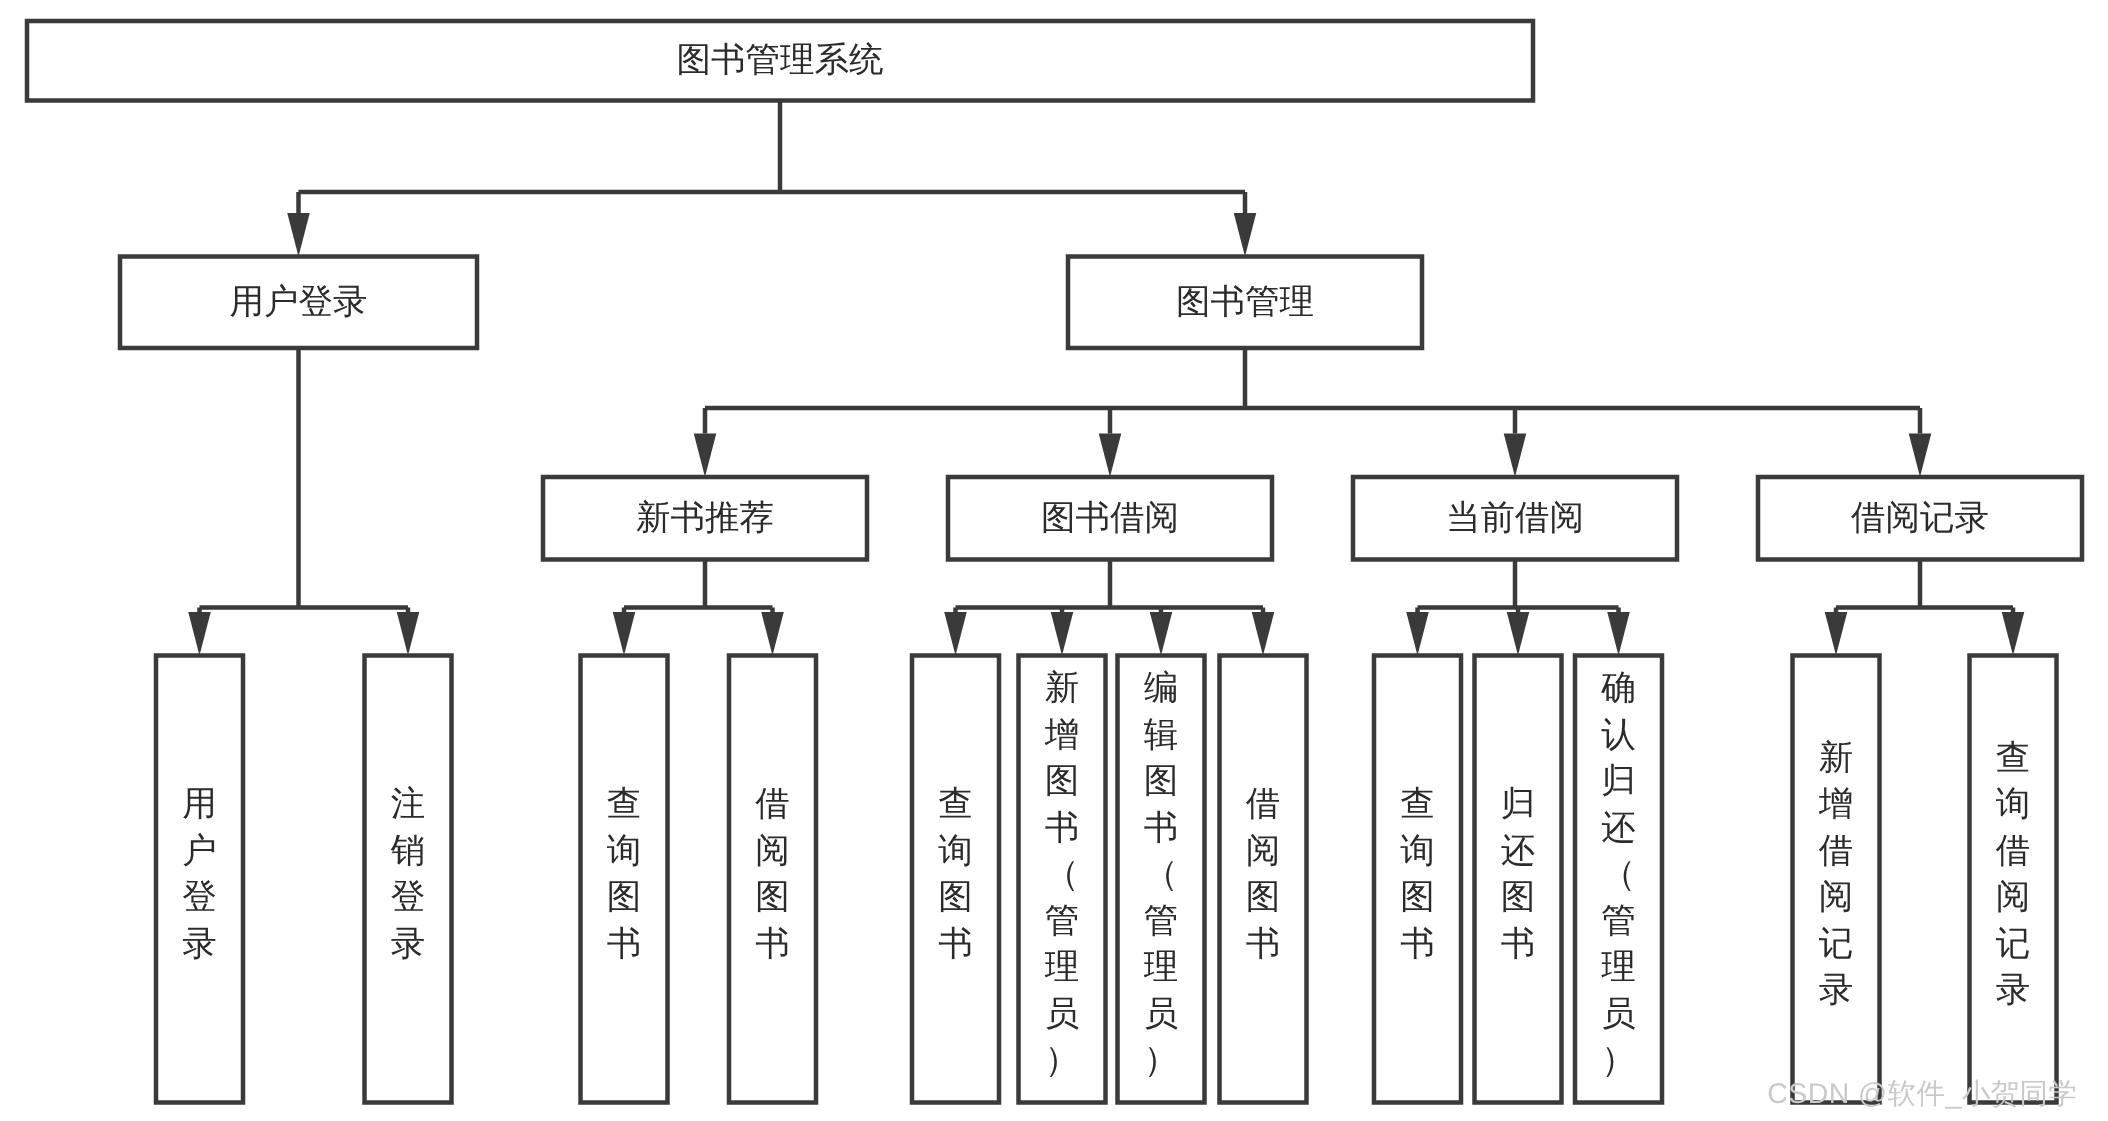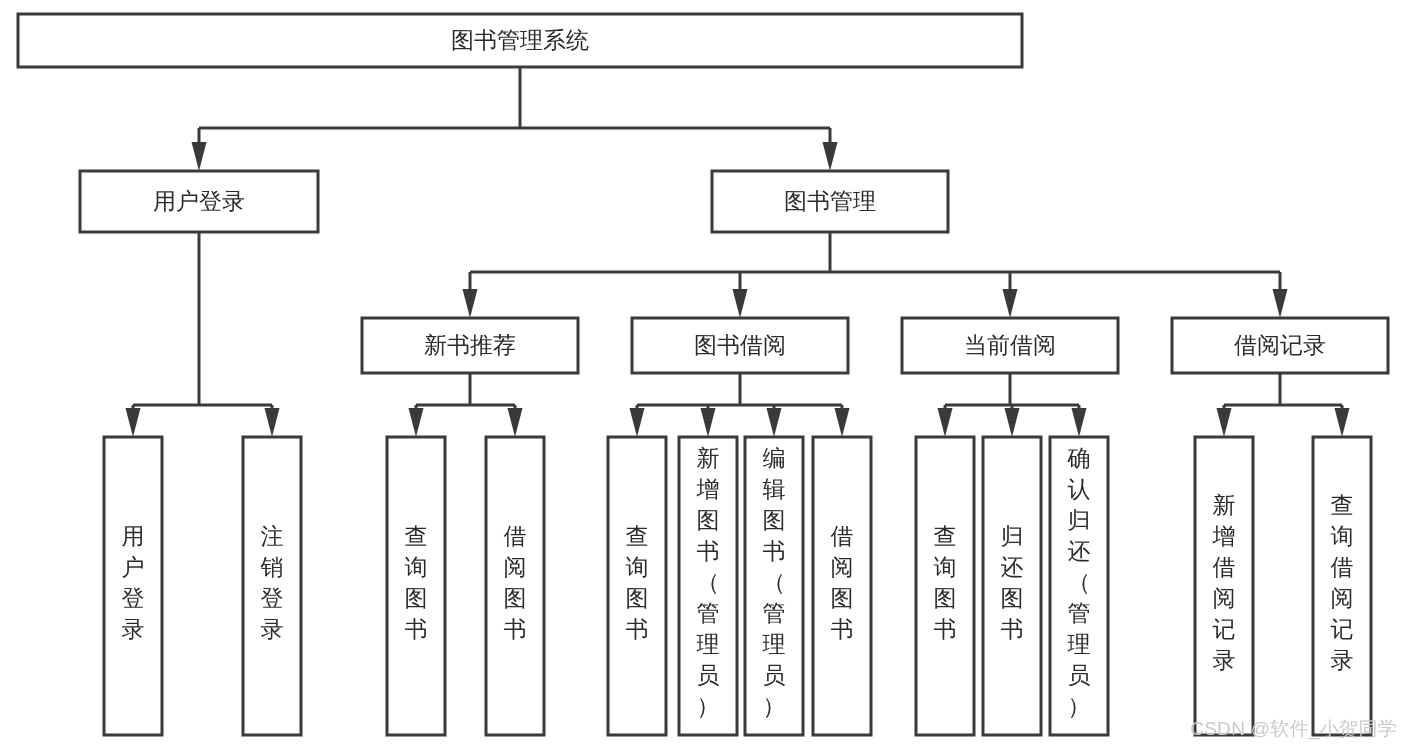--- a/index.html
+++ b/index.html
@@ -51,21 +51,21 @@
     dominant-baseline: middle;
   }
   .node-label-vertical {
     fill: #2b2b2b;
     font-family: "Liberation Sans", "DejaVu Sans", sans-serif;
     font-size: 23px;
     text-anchor: middle;
   }
   .watermark-text {
     position: absolute;
-    right: 8px;
+    right: 20px;
     bottom: 5px;
     font-family: "Liberation Sans", "DejaVu Sans", sans-serif;
     font-size: 19px;
     color: #c9c9c9;
     white-space: nowrap;
     letter-spacing: 0.3px;
     pointer-events: none;
   }
 </style>
 </head>

